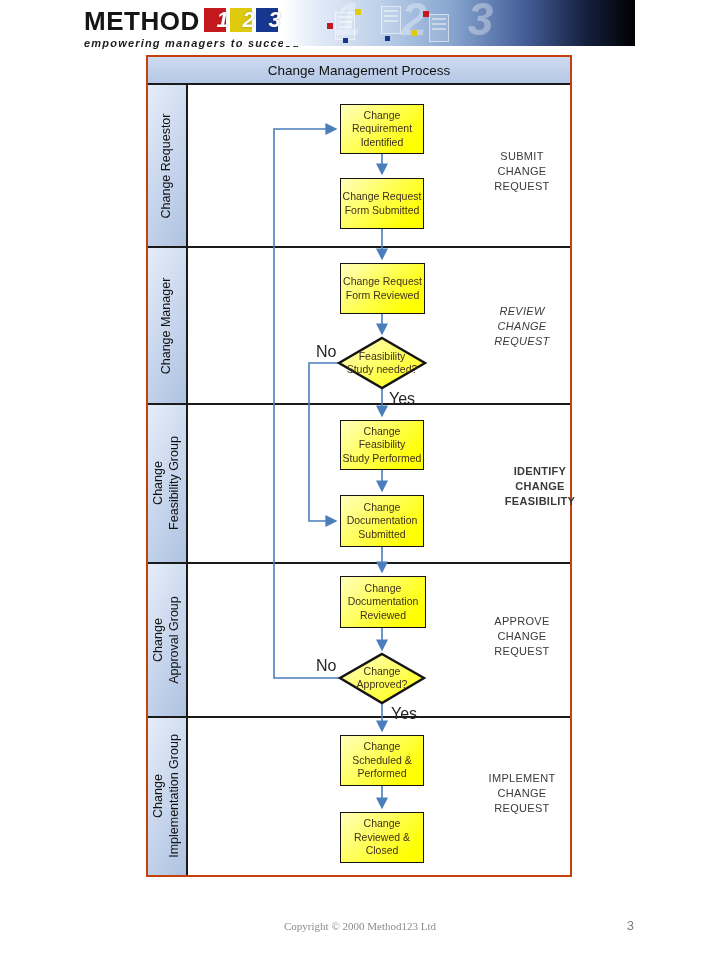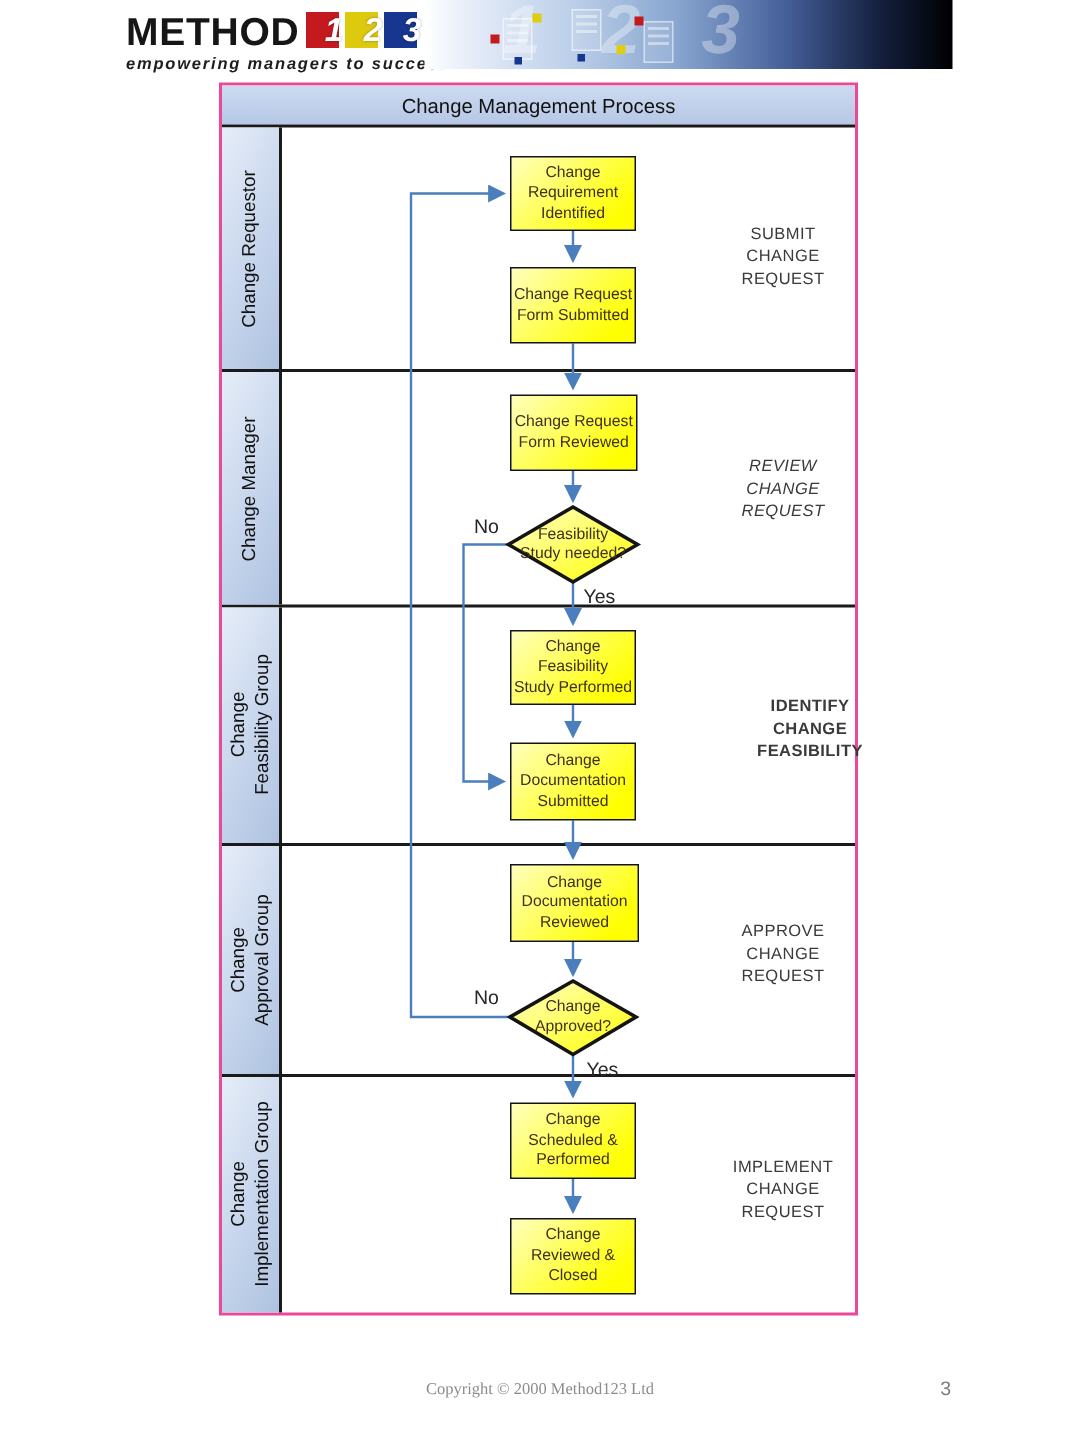--- a/index.html
+++ b/index.html
@@ -27,21 +27,21 @@
   .banner-digits{
     position:absolute;left:52px;top:-8px;font-size:46px;font-weight:800;font-style:italic;
     color:rgba(255,255,255,.34);letter-spacing:14px;white-space:nowrap;
   }
   .b-dot{position:absolute;width:6px;height:6px;}
   .b-doc{position:absolute;width:18px;height:26px;border:1px solid rgba(255,255,255,.55);background:rgba(255,255,255,.12);}
   .b-doc i{display:block;height:2px;margin:3px 2px 0 2px;background:rgba(255,255,255,.45);}
   
   .chart{
     position:absolute;left:146px;top:55px;width:426px;height:822px;
-    border:2px solid #ec4899;box-sizing:border-box;background:#fff;
+    border:2px solid #c2410c;box-sizing:border-box;background:#fff;
   }
   .chart-title{
     height:28px;box-sizing:border-box;border-bottom:2px solid #1a1a1a;
     background:linear-gradient(180deg,#cddaf0 0%,#b6c8e6 100%);
     display:flex;align-items:center;justify-content:center;
     font-size:13.5px;color:#111;
   }
   .lanes{position:absolute;left:0;top:28px;right:0;bottom:0;display:flex;flex-direction:column;}
   .lane{display:flex;box-sizing:border-box;}
   .lane + .lane{border-top:2px solid #1a1a1a;}
@@ -66,21 +66,21 @@
     font-size:10.5px;line-height:1.3;color:#41301d;white-space:pre-line;
   }
   .dtext{
     position:absolute;display:flex;align-items:center;justify-content:center;text-align:center;
     font-size:10.5px;line-height:1.2;color:#41301d;white-space:pre-line;
   }
   .phase{
     position:absolute;width:130px;text-align:center;white-space:pre-line;
     font-size:11px;line-height:1.35;color:#3a3a3a;letter-spacing:.3px;
   }
-  .edge-label{position:absolute;font-size:13px;color:#262626;}
+  .edge-label{position:absolute;font-size:16px;color:#262626;}
   
   .copyright{position:absolute;left:0;top:920px;width:720px;text-align:center;font-size:11px;color:#8c8c8c;font-family:Liberation Serif, serif;}
   .page-num{position:absolute;right:86px;top:918px;font-size:13px;color:#7d7d7d;}
 </style>
 </head>
 <body>
 
 <div class="logo">
   <div class="logo-row">
     <div class="brand">METHOD</div>

